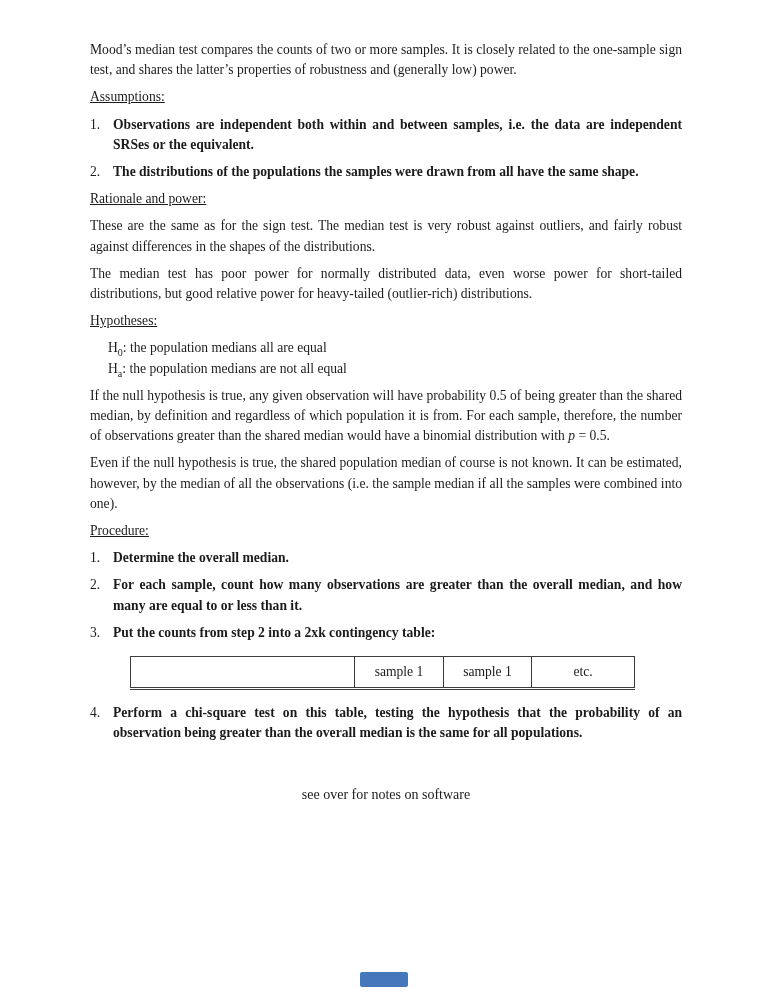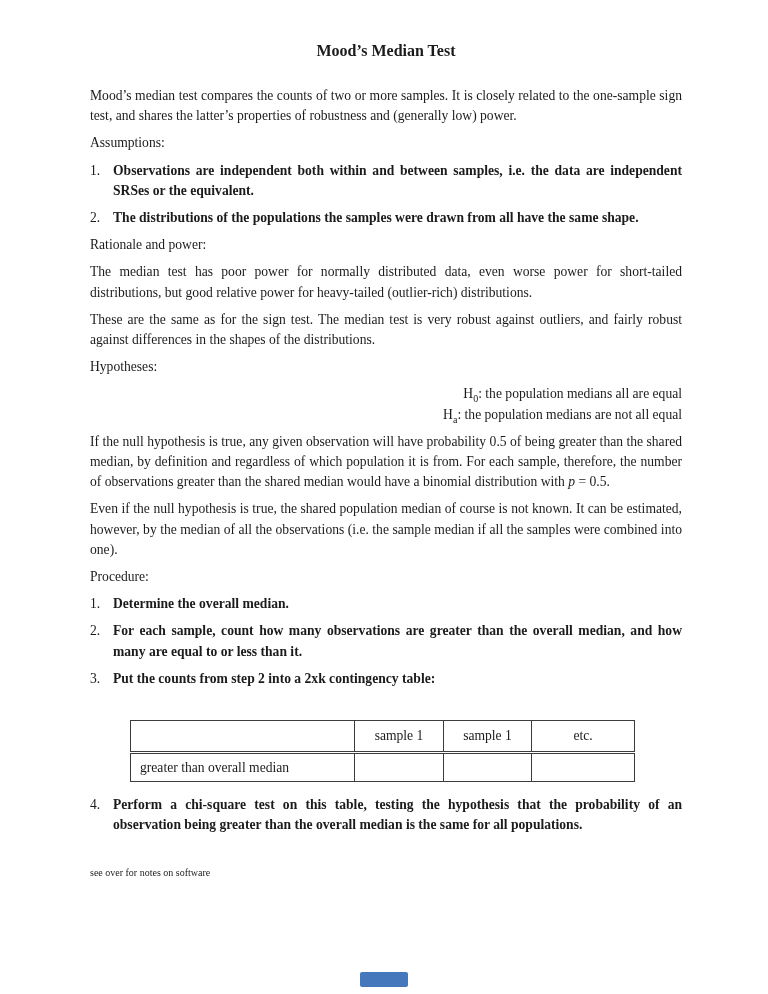--- a/index.html
+++ b/index.html
@@ -30,20 +30,21 @@
   }
   .para {
     font-size: 13.6px;
     line-height: 20.2px;
     text-align: justify;
     margin: 0 0 7px 0;
   }
   .heading {
     font-size: 13.6px;
     line-height: 20.2px;
+    text-decoration: underline;
     margin: 0 0 7px 0;
   }
   .olist-item {
     display: flex;
     margin: 0 0 7px 0;
     font-size: 13.6px;
     line-height: 20.2px;
   }
   .olist-item .num {
     flex: none;
@@ -51,29 +52,28 @@
   }
   .olist-item .itext {
     flex: 1;
     text-align: justify;
     font-weight: bold;
   }
   .hyp-block {
     margin: 0 0 7px 18px;
     font-size: 13.6px;
     line-height: 20.2px;
-    text-align: right;
   }
   .hyp-line sub {
     font-size: 10px;
     line-height: 0;
   }
   .var { font-style: italic; }
   .ctable-wrap {
-    margin: 31px 0 13px 40px;
+    margin: 13px 0 13px 40px;
   }
   table.ctable {
     border-collapse: collapse;
     font-size: 13.6px;
   }
   table.ctable th,
   table.ctable td {
     border: 1px solid #3c3c3c;
     font-weight: normal;
     padding: 0;
@@ -92,57 +92,57 @@
   }
   table.ctable td.cell {
     height: 27px;
   }
   .col-label { width: 224px; }
   .col-s1 { width: 89px; }
   .col-s2 { width: 88px; }
   .col-etc { width: 103px; }
   .item4 { margin-top: 13px; }
   .footer-note {
-    font-size: 10px;
+    font-size: 14px;
     line-height: 20.2px;
-    margin-top: 28px;
+    margin-top: 42px;
+    text-align: center;
   }
   .bottom-marker {
     position: absolute;
     left: 360px;
     top: 972px;
     width: 48px;
     height: 15px;
     border-radius: 2px;
     background: #4577bc;
   }
 </style>
 </head>
 <body style="background: rgb(255, 255, 255); color: rgb(27, 27, 27);">
 
 <div class="content">
 
-  <div class="title">Mood’s Median Test</div>
 
   <p class="para">Mood’s median test compares the counts of two or more samples. It is closely related to the one-sample sign test, and shares the latter’s properties of robustness and (generally low) power.</p>
 
   <div class="heading">Assumptions:</div>
 
   <div class="olist-item">
     <span class="num">1.</span>
     <span class="itext">Observations are independent both within and between samples, i.e. the data are independent SRSes or the equivalent.</span>
   </div>
   <div class="olist-item">
     <span class="num">2.</span>
     <span class="itext">The distributions of the populations the samples were drawn from all have the same shape.</span>
   </div>
 
   <div class="heading">Rationale and power:</div>
+  <p class="para">These are the same as for the sign test. The median test is very robust against outliers, and fairly robust against differences in the shapes of the distributions.</p>
   <p class="para">The median test has poor power for normally distributed data, even worse power for short-tailed distributions, but good relative power for heavy-tailed (outlier-rich) distributions.</p>
-  <p class="para">These are the same as for the sign test. The median test is very robust against outliers, and fairly robust against differences in the shapes of the distributions.</p>
 
   <div class="heading">Hypotheses:</div>
   <div class="hyp-block">
     <div class="hyp-line"><span>H</span><sub>0</sub><span>: the population medians all are equal</span></div>
     <div class="hyp-line"><span>H</span><sub>a</sub><span>: the population medians are not all equal</span></div>
   </div>
 
   <p class="para"><span>If the null hypothesis is true, any given observation will have probability 0.5 of being greater than the shared median, by definition and regardless of which population it is from. For each sample, therefore, the number of observations greater than the shared median would have a binomial distribution with </span><span class="var">p</span><span> = 0.5.</span></p>
   <p class="para">Even if the null hypothesis is true, the shared population median of course is not known. It can be estimated, however, by the median of all the observations (i.e. the sample median if all the samples were combined into one).</p>
 
@@ -171,26 +171,20 @@
       </colgroup>
       <thead>
         <tr>
           <th></th>
           <th>sample 1</th>
           <th>sample 1</th>
           <th>etc.</th>
         </tr>
       </thead>
       <tbody>
-        <tr>
-          <td class="rlabel">greater than overall median</td>
-          <td class="cell"></td>
-          <td class="cell"></td>
-          <td class="cell"></td>
-        </tr>
       </tbody>
     </table>
   </div>
 
   <div class="olist-item item4">
     <span class="num">4.</span>
     <span class="itext">Perform a chi-square test on this table, testing the hypothesis that the probability of an observation being greater than the overall median is the same for all populations.</span>
   </div>
 
   <div class="footer-note">see over for notes on software</div>

